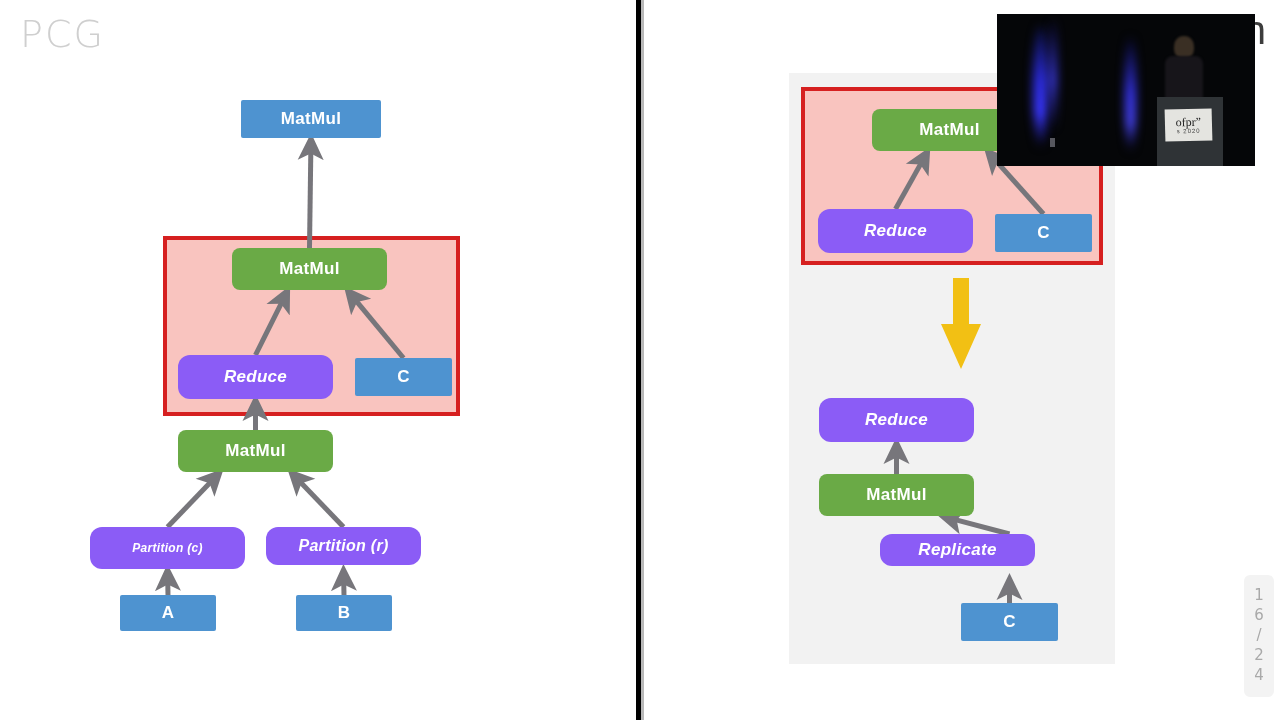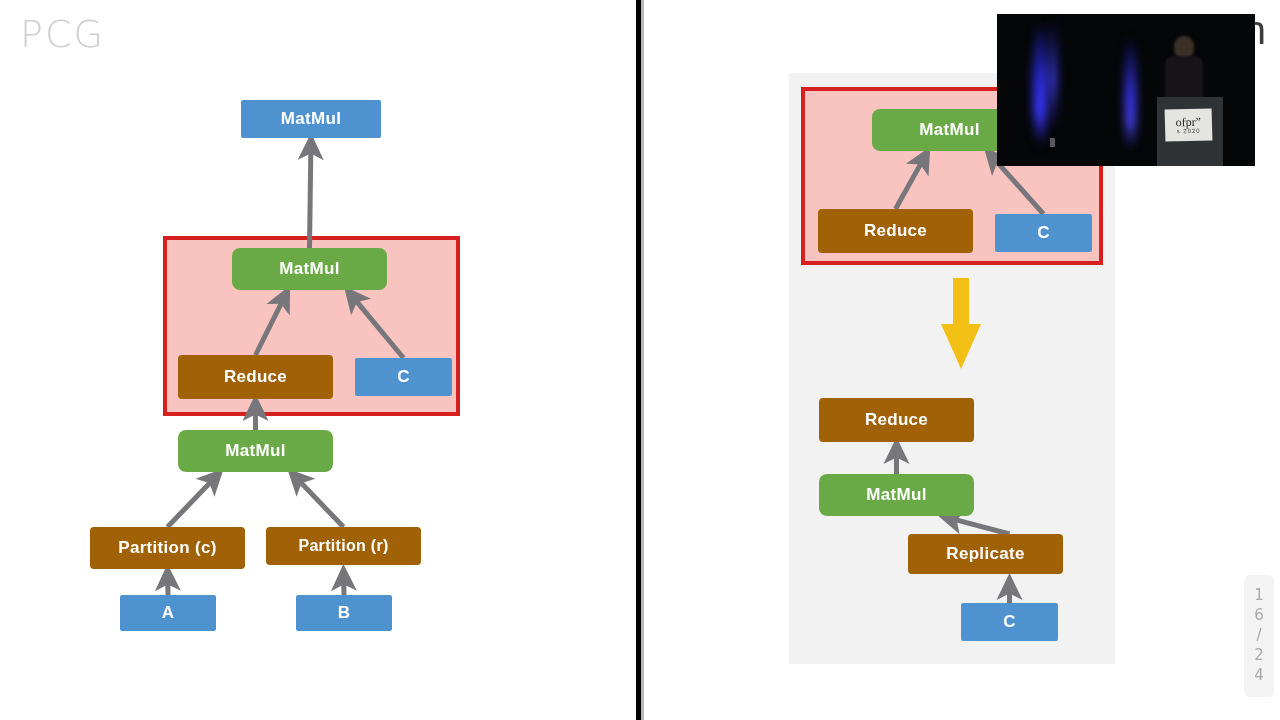--- a/index.html
+++ b/index.html
@@ -71,21 +71,21 @@
     justify-content: center;
     color: #ffffff;
     font-weight: bold;
     letter-spacing: .3px;
     box-sizing: border-box;
     text-align: center;
     white-space: nowrap;
   }
   .node.blue   { background: #4e93d0; border-radius: 2px; }
   .node.green  { background: #6aaa46; border-radius: 8px; }
-  .node.orange { background: #a16207; border-radius: 4px; }
+  .node.orange { background: #8b5cf6; border-radius: 12px; font-style: italic; }
 
   
   .highlight {
     position: absolute;
     background: #f9c4bf;
     border: 4px solid #d62020;
     box-sizing: border-box;
   }
 
   
@@ -226,30 +226,30 @@
         <path d="M1009.5,603 L1009.5,587"></path>
       </g>
   </svg>
 
   <div id="node-layer">
       <div class="node blue" style="left: 241px; top: 100px; width: 140px; height: 38px; font-size: 17px;">MatMul</div>
       <div class="node green" style="left: 232px; top: 248px; width: 155px; height: 42px; font-size: 17px;">MatMul</div>
       <div class="node orange" style="left: 178px; top: 355px; width: 155px; height: 44px; font-size: 17px;">Reduce</div>
       <div class="node blue" style="left: 355px; top: 358px; width: 97px; height: 38px; font-size: 17px;">C</div>
       <div class="node green" style="left: 178px; top: 430px; width: 155px; height: 42px; font-size: 17px;">MatMul</div>
-      <div class="node orange" style="left: 90px; top: 527px; width: 155px; height: 42px; font-size: 17px;">Partition (c)</div>
+      <div class="node orange" style="left: 90px; top: 527px; width: 155px; height: 42px; font-size: 12px;">Partition (c)</div>
       <div class="node orange" style="left: 266px; top: 527px; width: 155px; height: 38px; font-size: 16px;">Partition (r)</div>
       <div class="node blue" style="left: 120px; top: 595px; width: 96px; height: 36px; font-size: 17px;">A</div>
       <div class="node blue" style="left: 296px; top: 595px; width: 96px; height: 36px; font-size: 17px;">B</div>
       <div class="node green" style="left: 872px; top: 109px; width: 155px; height: 42px; font-size: 17px;">MatMul</div>
       <div class="node orange" style="left: 818px; top: 209px; width: 155px; height: 44px; font-size: 17px;">Reduce</div>
       <div class="node blue" style="left: 995px; top: 214px; width: 97px; height: 38px; font-size: 17px;">C</div>
       <div class="node orange" style="left: 819px; top: 398px; width: 155px; height: 44px; font-size: 17px;">Reduce</div>
       <div class="node green" style="left: 819px; top: 474px; width: 155px; height: 42px; font-size: 17px;">MatMul</div>
-      <div class="node orange" style="left: 908px; top: 534px; width: 155px; height: 40px; font-size: 17px;">Replicate</div>
+      <div class="node orange" style="left: 880px; top: 534px; width: 155px; height: 32px; font-size: 17px;">Replicate</div>
       <div class="node blue" style="left: 961px; top: 603px; width: 97px; height: 38px; font-size: 17px;">C</div>
     </div>
 
   <svg class="yellow-arrow" id="yellow-arrow" viewBox="0 0 42 92" preserveAspectRatio="none" style="left: 940px; top: 278px; width: 42px; height: 92px;">
     <polygon points="13,0 29,0 29,46 41,46 21,91 1,46 13,46" fill="#f2c014"></polygon>
   </svg>
 
   <div class="divider-shadow"></div>
   <div class="divider"></div>
 

